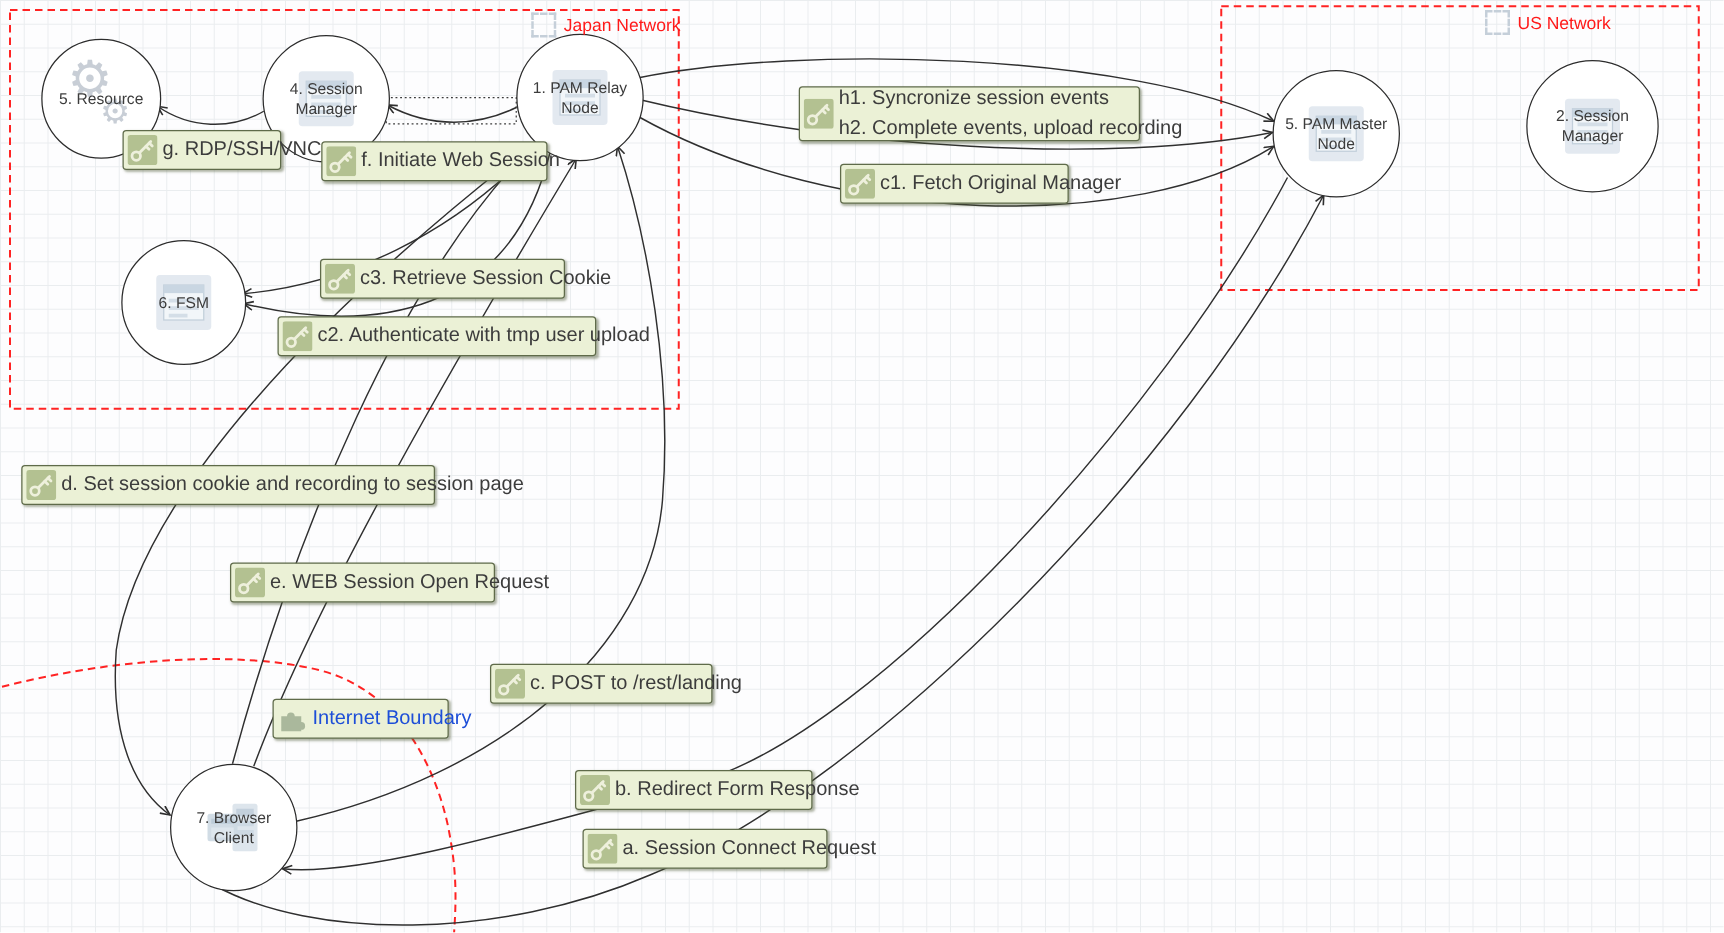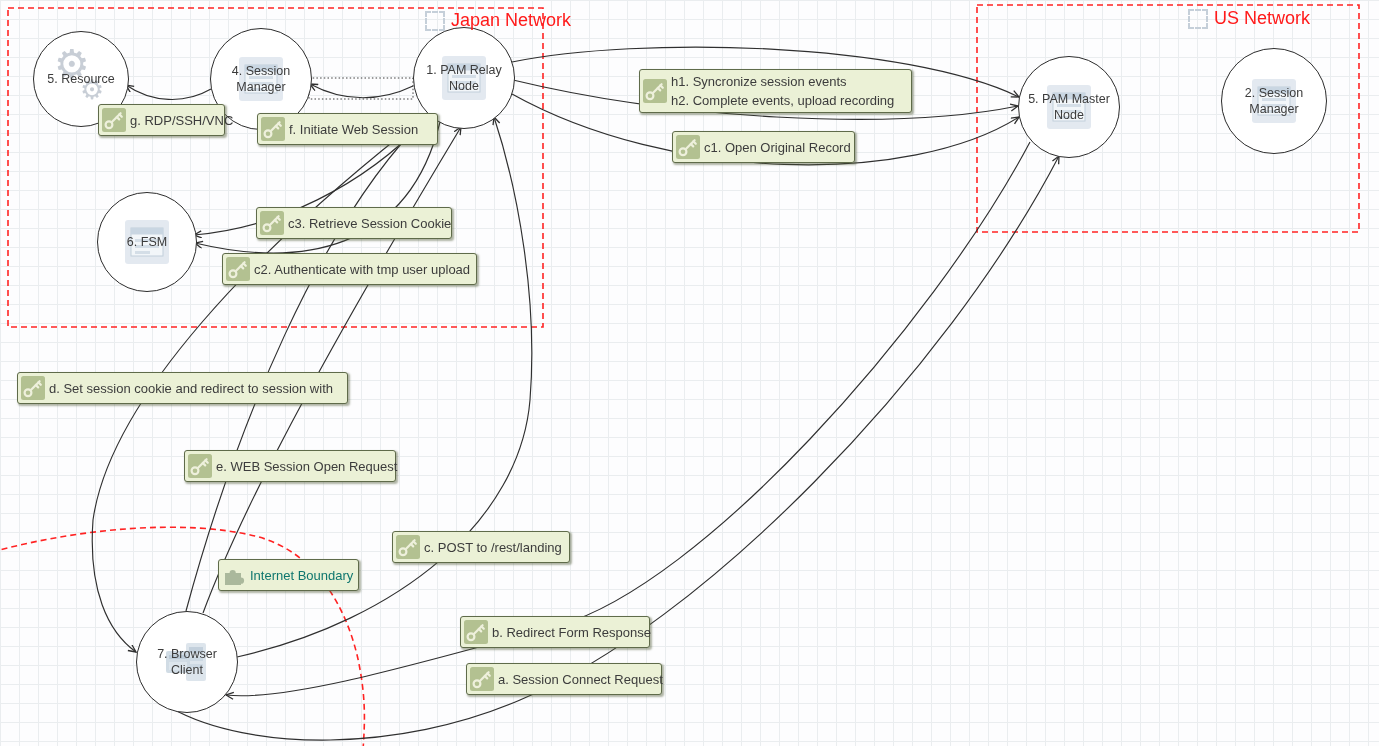--- a/index.html
+++ b/index.html
@@ -21,27 +21,27 @@
     color:#3c3c3c;font-size:12.5px;line-height:1.3;
   }
   .node .nicon{position:absolute;left:0;top:0;right:0;bottom:0;display:flex;align-items:center;justify-content:center;z-index:0;}
   .node .nlabel{position:relative;z-index:1;}
   .gearwrap{position:relative;width:70px;height:70px;color:#c8ced6;}
   .gear1{position:absolute;left:8px;top:-6px;font-size:40px;font-family:"DejaVu Sans",sans-serif;}
   .gear2{position:absolute;left:34px;top:28px;font-size:27px;font-family:"DejaVu Sans",sans-serif;}
   .fbox{
     position:absolute;height:30px;background:#ebf1d6;border:1px solid #5f6b4a;border-radius:3px;
     box-shadow:1.5px 1.5px 2px rgba(80,90,55,.45);
-    display:flex;align-items:center;color:#3c3c3c;font-size:13px;white-space:nowrap;
+    display:flex;align-items:center;color:#3c3c3c;font-size:16px;white-space:nowrap;
   }
   .fbox .kicon{width:24px;height:24px;margin-left:3px;margin-right:4px;flex:0 0 auto;}
   .fbox.tall{height:42px;}
   .fbox .twolines{display:flex;flex-direction:column;line-height:1.5;}
-  .fbox.redtext span{color:#0f766e;}
-  .blabel{position:absolute;display:flex;align-items:center;font-size:18px;color:#ff1a1a;}
+  .fbox.redtext span{color:#1d4ed8;}
+  .blabel{position:absolute;display:flex;align-items:center;font-size:14px;color:#ff1a1a;}
   .bicon{display:inline-block;width:16px;height:16px;border:2px dashed #c5cfd9;margin-right:6px;}
 </style>
 </head>
 <body>
 
 <div id="canvas">
 
   <svg class="layer">
     <defs>
       <marker id="arr" orient="auto" markerUnits="userSpaceOnUse" markerWidth="11" markerHeight="10" refX="8" refY="4">
@@ -205,21 +205,21 @@
     <span class="twolines">
       <span>h1. Syncronize session events</span>
       <span>h2. Complete events, upload recording</span>
     </span>
   </div>
 
   <div class="fbox" style="left:672px;top:131px;width:181px">
     <svg class="kicon" viewBox="0 0 24 24">
         <use href="#keyicon"></use>
       </svg>
-    <span>c1. Open Original Record</span>
+    <span>c1. Fetch Original Manager</span>
   </div>
 
 
   <div class="fbox" style="left:256px;top:207px;width:194px">
     <svg class="kicon" viewBox="0 0 24 24">
         <use href="#keyicon"></use>
       </svg>
     <span>c3. Retrieve Session Cookie</span>
   </div>
 
@@ -227,21 +227,21 @@
     <svg class="kicon" viewBox="0 0 24 24">
         <use href="#keyicon"></use>
       </svg>
     <span>c2. Authenticate with tmp user upload</span>
   </div>
 
   <div class="fbox" style="left:17px;top:372px;width:329px">
     <svg class="kicon" viewBox="0 0 24 24">
         <use href="#keyicon"></use>
       </svg>
-    <span>d. Set session cookie and redirect to session with</span>
+    <span>d. Set session cookie and recording to session page</span>
   </div>
 
   <div class="fbox" style="left:184px;top:450px;width:210px">
     <svg class="kicon" viewBox="0 0 24 24">
         <use href="#keyicon"></use>
       </svg>
     <span>e. WEB Session Open Request</span>
   </div>
 
   <div class="fbox redtext" style="left:218px;top:559px;width:139px">

